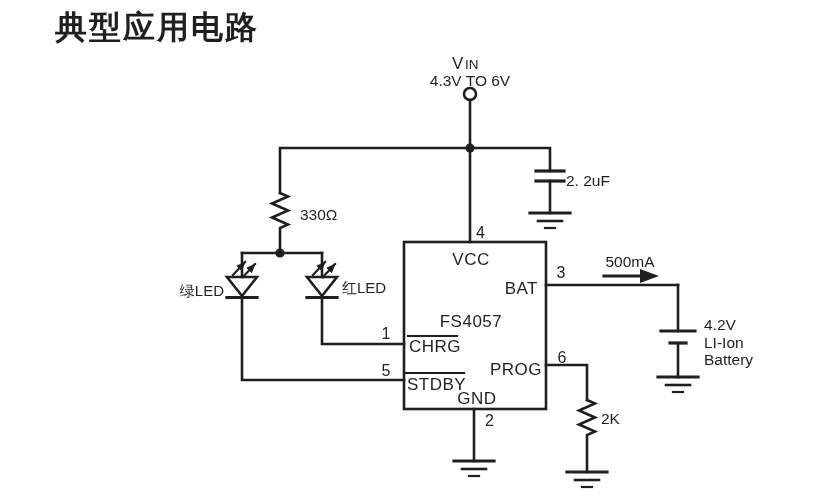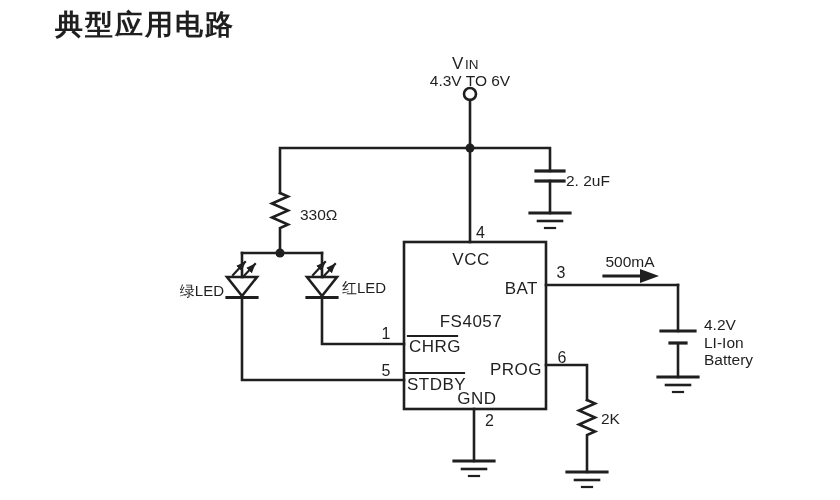--- a/index.html
+++ b/index.html
@@ -6,21 +6,21 @@
   * { margin:0; padding:0; box-sizing:border-box; }
   body { background:#fff; }
   .page {
     position:relative; width:840px; height:500px;
     background:var(--background); overflow:hidden;
     font-family:"Liberation Sans","DejaVu Sans",sans-serif;
   }
   .title {
     position:absolute; left:55px; top:6px;
     font-family:"Liberation Serif","DejaVu Serif",serif;
-    font-weight:700; font-size:28px; letter-spacing:2px;
+    font-weight:700; font-size:32px; letter-spacing:2px;
     color:var(--line);
   }
   svg.schematic { position:absolute; left:0; top:0; }
   .wire { stroke:var(--line); stroke-width:2.6; fill:none; stroke-linecap:square; stroke-linejoin:miter; }
   .thick { stroke-width:3.2; }
   .thin { stroke-width:2.2; }
   .outline { stroke:var(--line); stroke-width:2.6; fill:none; }
   .dot { fill:var(--line); stroke:none; }
   .node-open { fill:var(--background); stroke:var(--line); stroke-width:2.6; }
   .arrowfill { fill:var(--line); stroke:none; }

